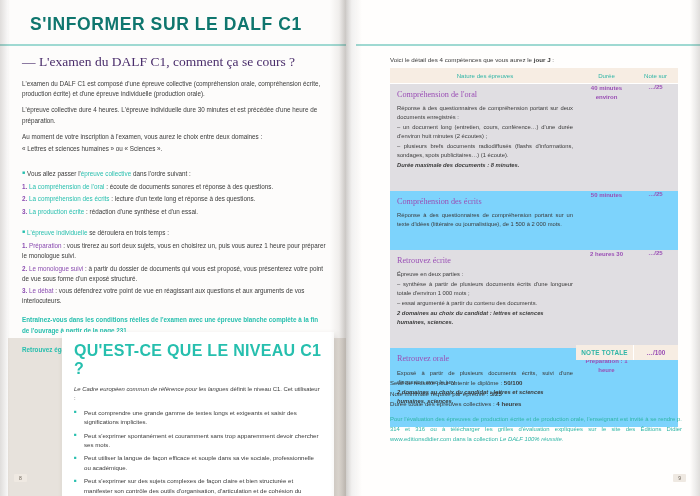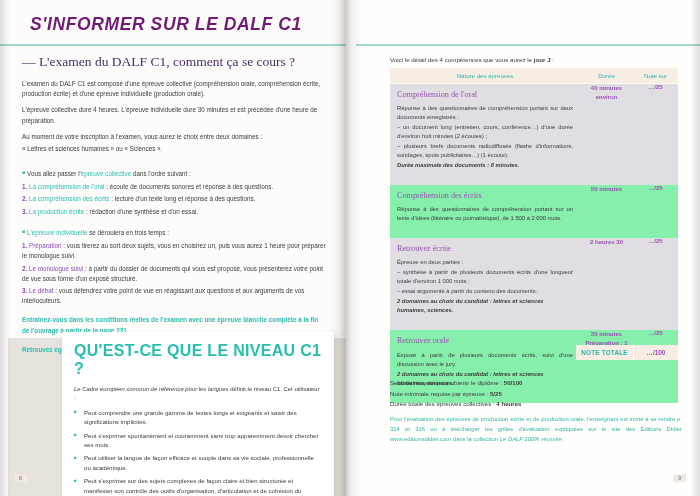--- a/index.html
+++ b/index.html
@@ -56,24 +56,23 @@
   }
   #edge-left, #edge-right {
     position: absolute; top: 0; height: 496px; width: 10px;
     z-index: 39; pointer-events: none;
   }
   #edge-left  { left: 0;  background: linear-gradient(to right, rgba(110,100,92,0.22), rgba(110,100,92,0)); }
   #edge-right { right: 0; background: linear-gradient(to left,  rgba(110,100,92,0.22), rgba(110,100,92,0)); }
 
   
   .hdr-title {
-    color: #701a75;
+    color: #0f766e;
     font-weight: bold;
     letter-spacing: 0.6px;
-    font-style: italic;
   }
   #left-header {
     position: absolute; left: 30px; top: 14px; width: 300px;
   }
   #left-header .hdr-title { font-size: 17.5px; }
   .hdr-rule {
     position: absolute; height: 1.6px; background: #9fd9d2;
   }
   #left-rule  { left: 0px;  top: 44px; width: 346px; }
   #right-rule { left: 356px; top: 44px; width: 344px; }
@@ -168,33 +167,33 @@
     font-weight: normal;
     text-align: center;
     padding: 4px 2px 4px 2px;
     border-bottom: 1px solid #ffffff;
   }
   .col-nature { width: 190px; }
   .col-duree  { width: 53px; }
   .col-note   { width: 45px; }
 
   td.nature {
-    padding: 5px 7px 14px 7px;
+    padding: 5px 7px 20px 7px;
     font-size: 5.8px; line-height: 1.55; color: #3a3a3a;
   }
   td.duree, td.note {
     text-align: center;
     font-size: 6px;
     font-weight: bold;
     color: #9a4fb5;
     padding-top: 0;
   }
   td.duree { line-height: 1.5; }
   .row-a td { background: #e0dee2; }
-  .row-b td { background: #86efac; }
+  .row-b td { background: #7dd3fc; }
   .ep-title {
     font-family: "Liberation Serif", serif;
     font-size: 8.2px; color: #9a4fb5; margin-bottom: 2.5px;
   }
   .ep-line { margin-bottom: 1px; }
   .ep-line.it { font-style: italic; font-weight: bold; }
   .just { text-align: justify; }
 
   #note-totale {
     position: absolute; left: 576px; top: 345px; width: 102px;

